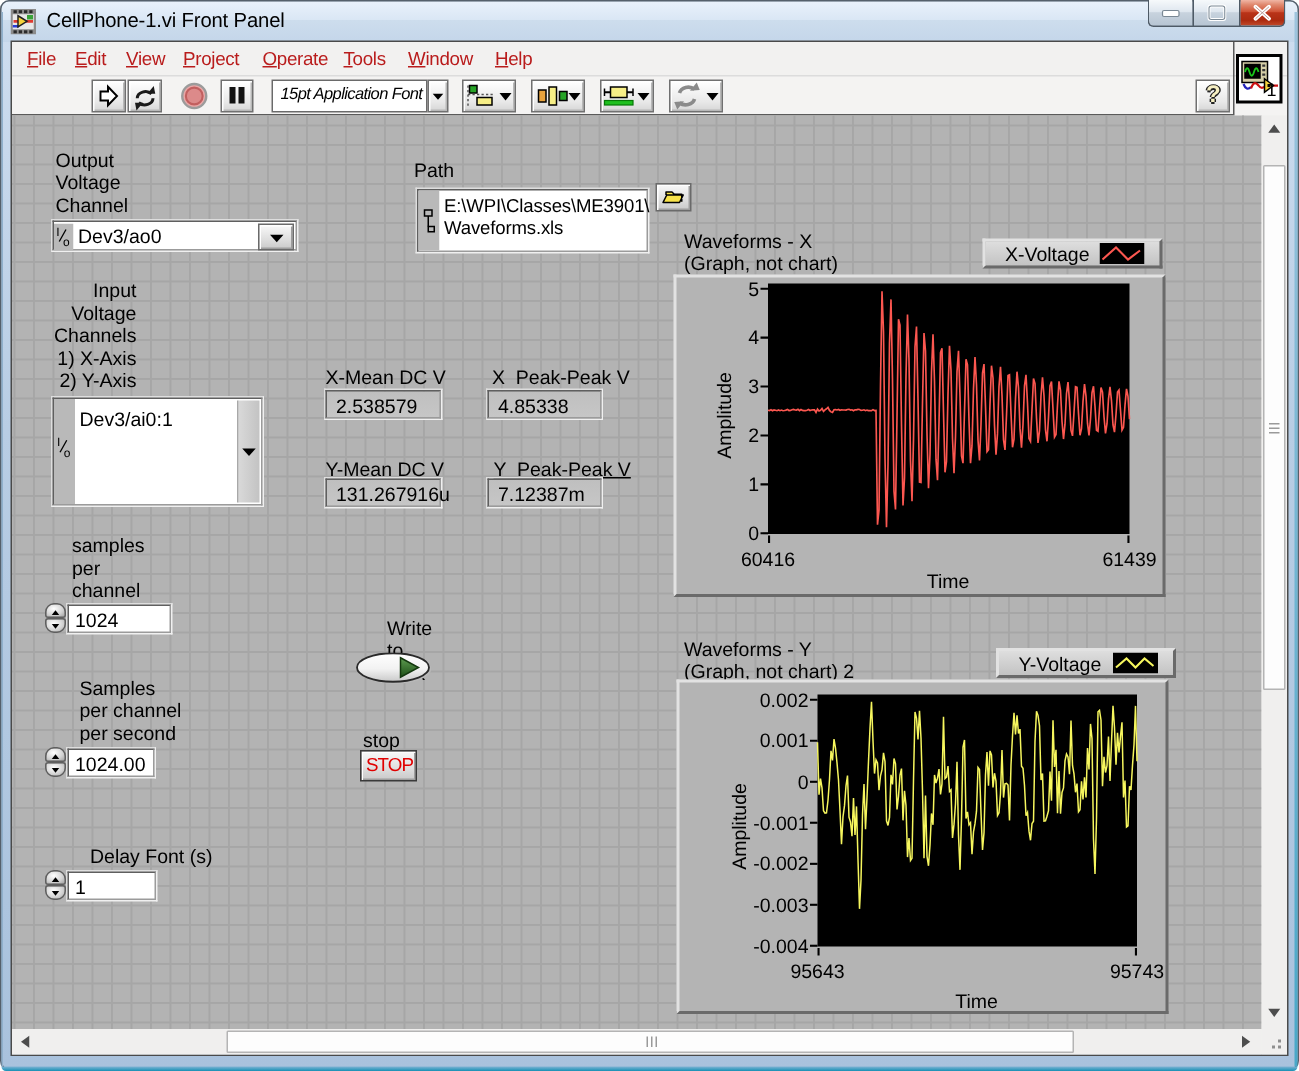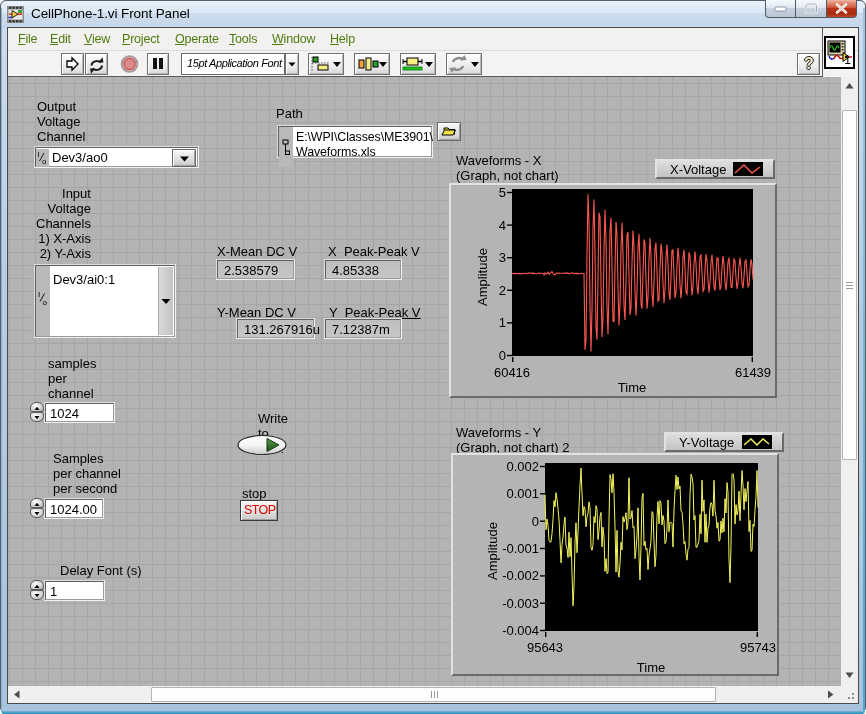--- a/index.html
+++ b/index.html
@@ -19,21 +19,21 @@
   #winbtns{position:absolute;left:765px;top:0px;width:92px;height:18px;z-index:60;}
   .wbtn{position:absolute;top:0;height:18px;box-sizing:border-box;border:1px solid #4e5a66;border-top:none;background:linear-gradient(180deg,#f6f9fb 0%,#dfe7ef 45%,#c8d3de 50%,#b7c5d3 100%);}
   #bmin{left:0;width:31px;border-radius:0 0 0 4px;}
   #bmax{left:30px;width:32px;}
   #bclose{left:61px;width:31px;border-radius:0 0 4px 0;
     background:linear-gradient(180deg,#f0b6a5 0%,#e08a70 18%,#cf5437 45%,#b93318 50%,#ab2b10 80%,#c0492a 100%);}
   .wglyph{position:absolute;left:0;right:0;top:0;bottom:0;}
   
   #client{position:absolute;left:8px;top:28px;width:850px;height:675px;background:#f2f1f0;outline:1px solid #4a4a4a;}
   #menubar{position:absolute;left:0;top:0;width:850px;height:22px;background:#f2f1f0;}
-  .mi{position:absolute;top:4px;font-size:12.5px;letter-spacing:-0.2px;color:#4d7c0f;}
+  .mi{position:absolute;top:4px;font-size:12.5px;letter-spacing:-0.2px;color:#b91c1c;}
   .mi u{text-decoration:underline;}
   #toolbar{position:absolute;left:0;top:22px;width:850px;height:27px;background:#f4f3f2;border-top:1px solid #dcdcdc;box-sizing:border-box;}
   #tbline{position:absolute;left:0;top:48px;width:814px;height:1px;background:#5a5a5a;}
   .tbtn{position:absolute;top:25px;height:22px;box-sizing:border-box;background:linear-gradient(180deg,#ffffff,#e8e8e8 70%,#d6d6d6);border:1px solid #707070;box-shadow:inset 1px 1px 0 #ffffff, inset -1px -1px 0 #b8b8b8;}
   
   #viicon{position:absolute;left:816px;top:8px;width:31px;height:33px;background:#fff;border:2px solid #000;box-sizing:border-box;}
   #vline{position:absolute;left:814px;top:0;width:1px;height:49px;background:#5a5a5a;}
   
   #panel{position:absolute;left:0;top:49px;width:833px;height:609px;
      background-image:linear-gradient(90deg,#a6a6a6 1px,transparent 1px),linear-gradient(180deg,#a6a6a6 1px,transparent 1px);
@@ -298,21 +298,21 @@
             </svg>
           </div>
       </div>
       <div class="sunk" style="left:36px;top:503px;width:61px;height:21px;">
         <div class="in white">
             <div style="position:absolute;left:4px;top:2px;font-size:13px;">1</div>
           </div>
       </div>
 
       <div class="lbl" style="left:268px;top:29px;">Path</div>
-      <div class="sunk" style="left:269px;top:48px;width:156px;height:33px;padding-left:46px;">
+      <div class="sunk" style="left:269px;top:48px;width:156px;height:44px;padding-left:46px;">
         <div class="in white">
           <svg style="position:absolute;left:0px;top:0px" width="14" height="40">
               <rect x="0" y="0" width="14" height="40" fill="#b9b9b9"></rect>
               <rect x="4" y="13" width="5" height="4" fill="none" stroke="#000" stroke-width="1"></rect>
               <path d="M6.5 17 v7" stroke="#000" stroke-width="1"></path>
               <rect x="6.5" y="24" width="4" height="3.5" fill="none" stroke="#000" stroke-width="1"></rect>
             </svg>
           <div style="position:absolute;left:17px;top:3px;font-size:12.4px;letter-spacing:-0.1px;line-height:15px;white-space:pre;">E:\WPI\Classes\ME3901\
 Waveforms.xls</div>
         </div>
@@ -329,21 +329,21 @@
             <div class="val">2.538579</div>
           </div>
         </div>
       <div class="lbl" style="left:320px;top:167px;">X  Peak-Peak V</div>
       <div class="sunk" style="left:316px;top:182px;width:78px;height:21px;">
           <div class="in ind">
             <div class="val">4.85338</div>
           </div>
         </div>
       <div class="lbl" style="left:209px;top:228px;">Y-Mean DC V</div>
-      <div class="sunk" style="left:208px;top:241px;width:79px;height:21px;margin-left:20px;">
+      <div class="sunk" style="left:208px;top:241px;width:79px;height:21px;">
           <div class="in ind">
             <div class="val">131.267916u</div>
           </div>
         </div>
       <div class="lbl" style="left:321px;top:228px;text-decoration:underline;">Y  Peak-Peak V</div>
       <div class="sunk" style="left:316px;top:241px;width:78px;height:21px;">
           <div class="in ind">
             <div class="val">7.12387m</div>
           </div>
         </div>

